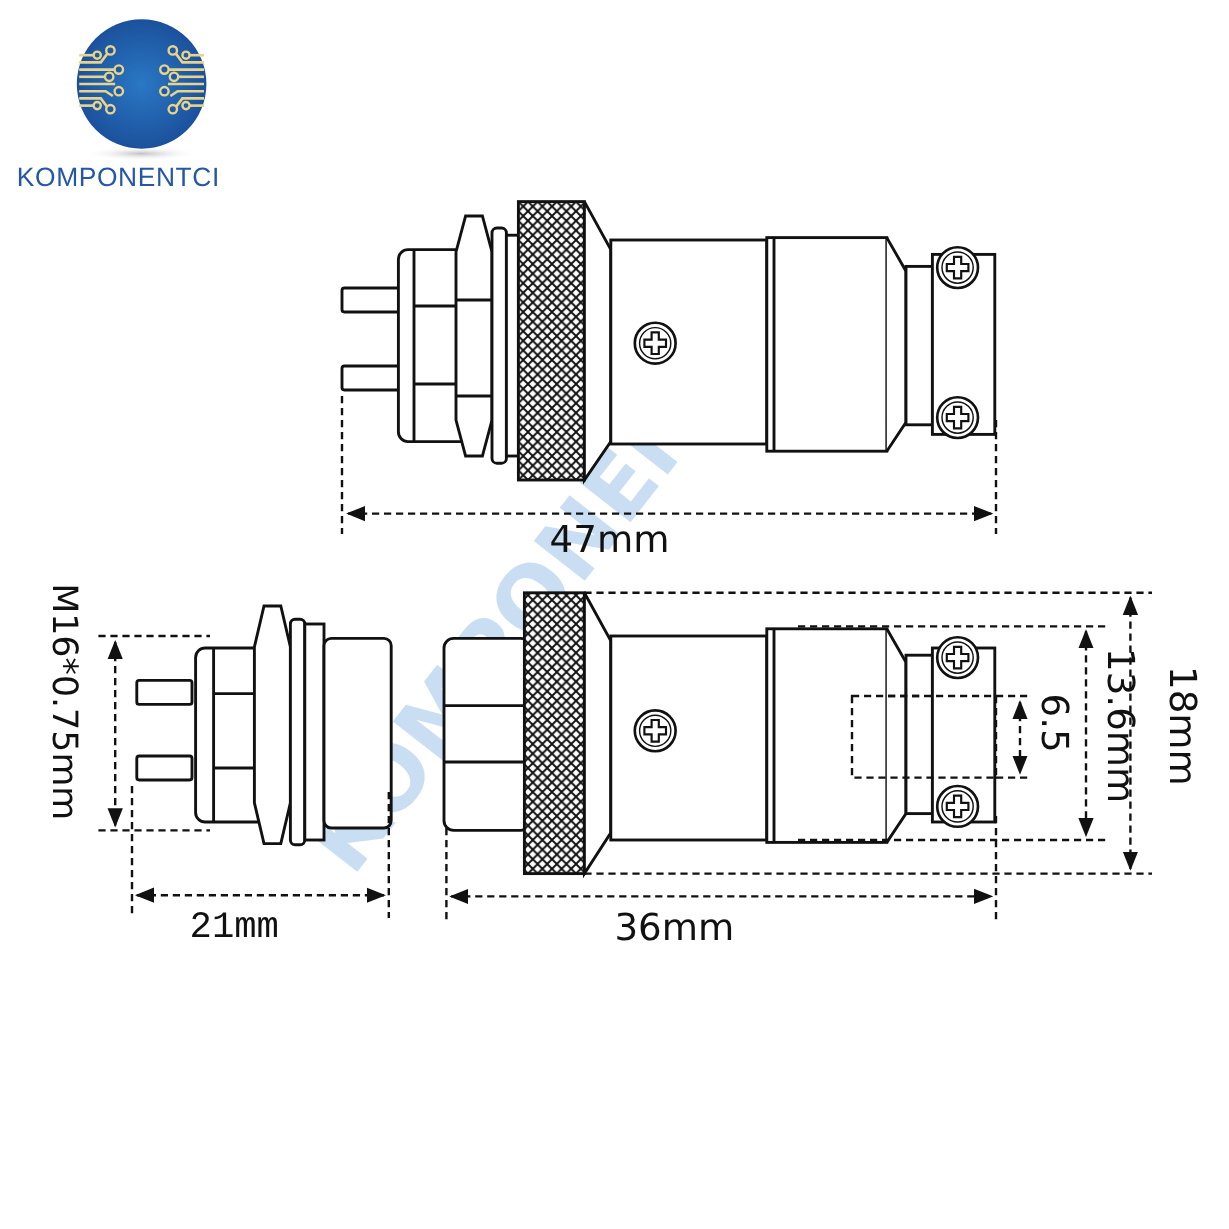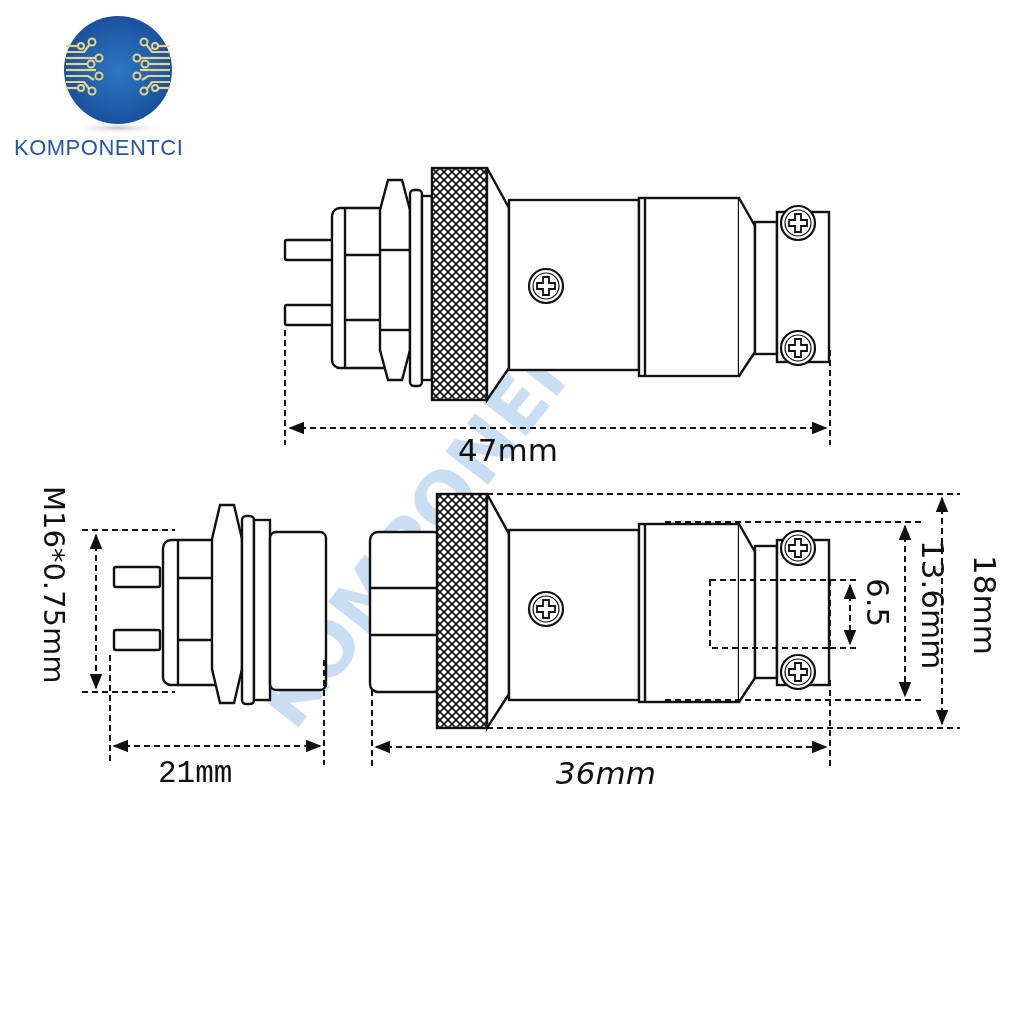--- a/index.html
+++ b/index.html
@@ -172,16 +172,16 @@
     <line x1="942" y1="498" x2="942" y2="724" marker-start="url(#arr)" marker-end="url(#arr)"></line>
     <line x1="372" y1="690" x2="372" y2="770"></line>
     <line x1="830" y1="680" x2="830" y2="770"></line>
     <line x1="376" y1="747" x2="826" y2="747" marker-start="url(#arr)" marker-end="url(#arr)"></line>
   </g>
 </svg>
 
 <div class="lbl" style="left:458px;top:435px;">47mm</div>
 <div class="lbl rot" style="left:68px;top:486px;transform:rotate(90deg);font-size:29px;">M16*0.75mm</div>
 <div class="lbl" style="left:158px;top:758px;font-family:Liberation Mono, monospace;">21mm</div>
-<div class="lbl" style="left:556px;top:758px;font-style:italic;">36mm</div>
+<div class="lbl" style="left:512px;top:758px;">36mm</div>
 <div class="lbl rot" style="left:893px;top:578px;transform:rotate(90deg);">6.5</div>
 <div class="lbl rot" style="left:948px;top:540px;transform:rotate(90deg);">13.6mm</div>
 <div class="lbl rot" style="left:1000px;top:555px;transform:rotate(90deg);">18mm</div>
 
 </body></html>

